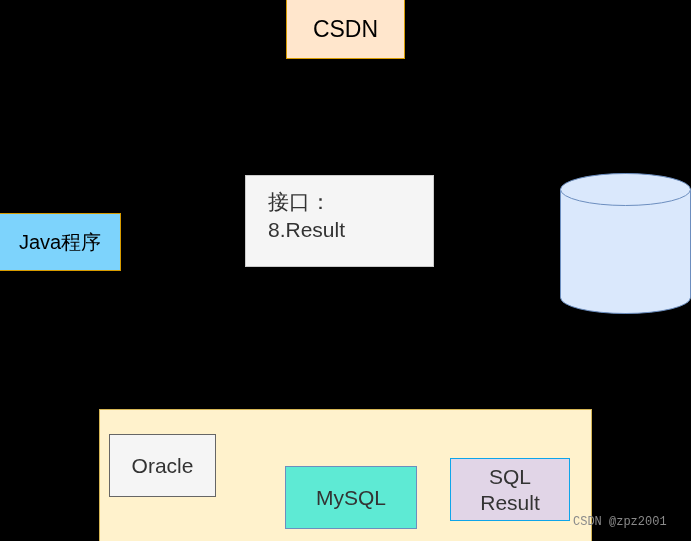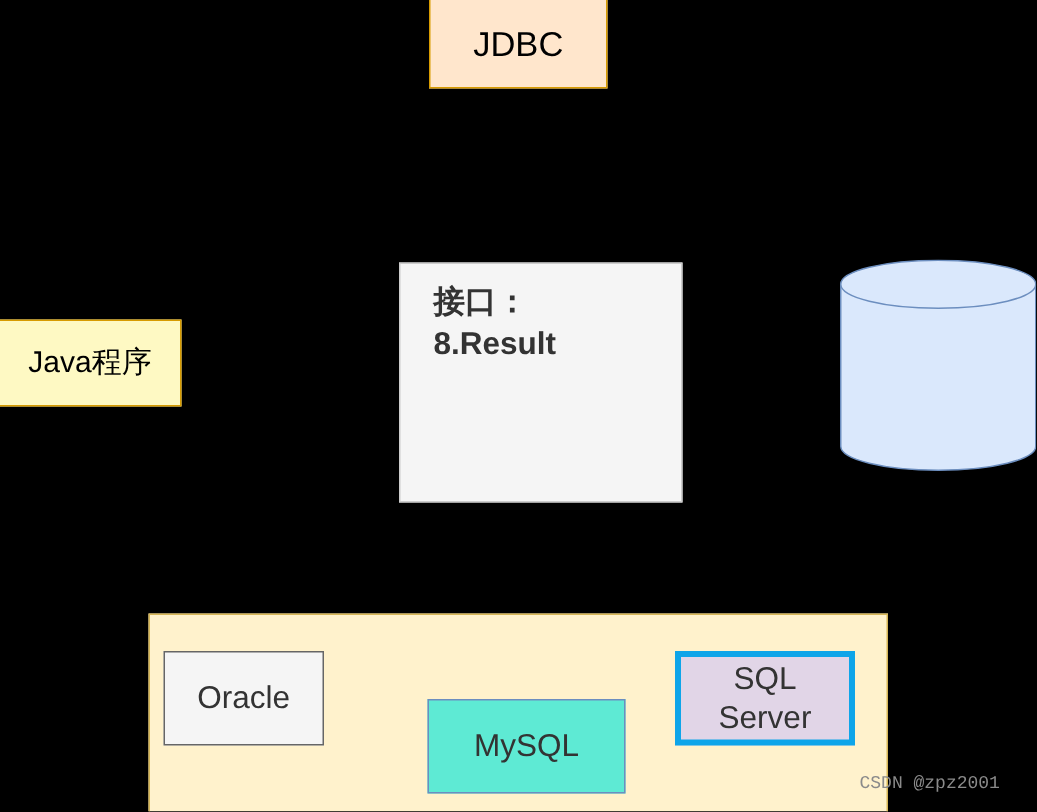--- a/index.html
+++ b/index.html
@@ -34,38 +34,37 @@
     background: #ffe6cc;
     border: 1px solid #d79b00;
     font-size: 23px;
   }
   
   #java-box {
     left: -1px;
     top: 213px;
     width: 122px;
     height: 58px;
-    background: #fef9c3;
+    background: #7dd3fc;
     border: 1px solid #d79b00;
     font-size: 20px;
   }
   
   #interface-box {
-    left: 266px;
+    left: 245px;
     top: 175px;
     width: 189px;
-    height: 160px;
+    height: 92px;
     background: #f5f5f5;
     border: 1px solid #cccccc;
     display: block;
     padding: 12px 0 0 22px;
     text-align: left;
     font-size: 21px;
     color: #333333;
-    font-weight: bold;
   }
   #interface-box .line {
     display: block;
     white-space: nowrap;
     line-height: 1.33;
   }
   
   #db-cylinder {
     left: 560px;
     top: 173px;
@@ -120,46 +119,46 @@
     left: 285px;
     top: 434px;
     width: 132px;
     height: 63px;
     background: #5eead4;
     border: 1px solid #6c8ebf;
     margin-top: 32px;
   }
   #sqlserver-box {
     left: 450px;
-    top: 434px;
+    top: 458px;
     width: 120px;
     height: 63px;
     background: #e1d5e7;
-    border: 4px solid #0ea5e9;
+    border: 1px solid #0ea5e9;
   }
   #sqlserver-box .stack { display: block; }
   #sqlserver-box .stack span { display: block; }
   
   #watermark {
     position: absolute;
     left: 573px;
     top: 515px;
     font-size: 12px;
     color: #8a8a8a;
     font-family: Liberation Mono, monospace;
     white-space: nowrap;
   }
 </style>
 </head>
 <body>
 
 <div id="canvas">
 
   <div class="node" id="jdbc-box">
-    <span>JDBC</span>
+    <span>CSDN</span>
   </div>
 
   <div class="node" id="java-box">
     <span>Java程序</span>
   </div>
 
   <div class="node" id="interface-box">
     <span class="line">接口：</span>
     <span class="line">8.Result</span>
   </div>
@@ -178,19 +177,19 @@
     <span>Oracle</span>
   </div>
 
   <div class="db-box" id="mysql-box">
     <span>MySQL</span>
   </div>
 
   <div class="db-box" id="sqlserver-box">
     <span class="stack">
       <span>SQL</span>
-      <span>Server</span>
+      <span>Result</span>
     </span>
   </div>
 
   <div id="watermark">CSDN @zpz2001</div>
 
 </div>
 
 </body></html>

